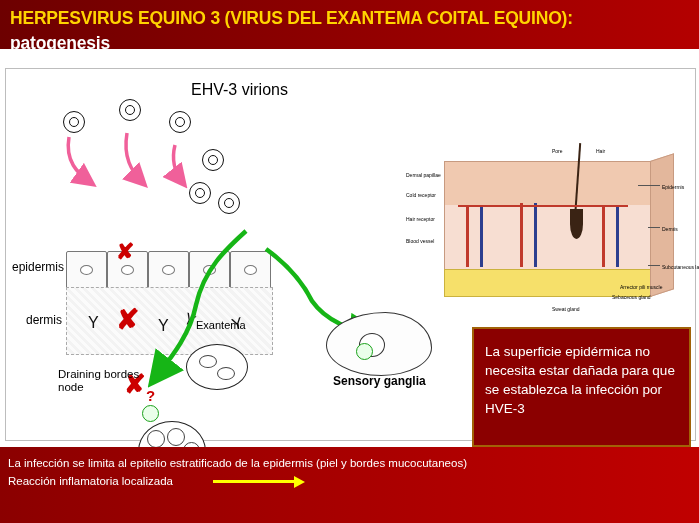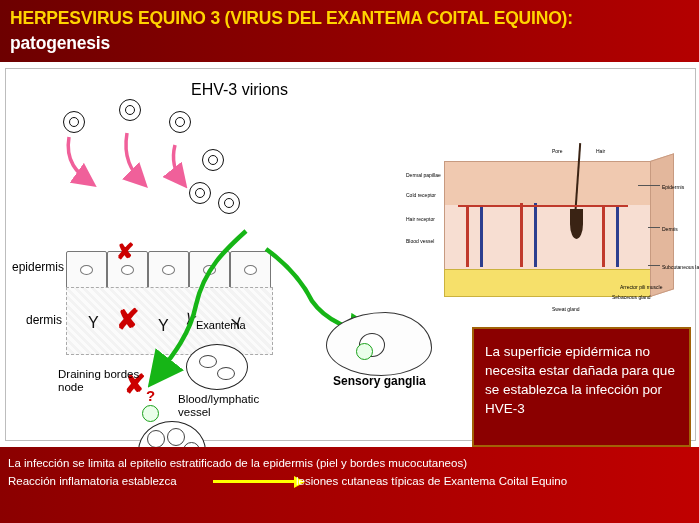--- a/index.html
+++ b/index.html
@@ -5,21 +5,21 @@
   html,body{margin:0;padding:0;}
   body{
     width:699px;height:523px;
     background:#ffffff;
     font-family:"Liberation Sans", sans-serif;
     overflow:hidden;
     position:relative;
   }
   
   .header{
-    position:absolute;left:0;top:0;width:699px;height:62px;
+    position:absolute;left:0;top:0;width:699px;height:49px;
     background:linear-gradient(to right,#6d0000 0%,#8d0000 45%,#b40000 100%);
   }
   .header-title{
     position:absolute;left:10px;top:6px;width:660px;
     color:#ffd400;
     font-size:17.5px;font-weight:bold;line-height:25px;
     letter-spacing:-0.2px;
   }
   .header-title .sub{color:#ffffff;}
   
@@ -204,22 +204,20 @@
       </marker>
     </defs>
     <path d="M140,22 C120,40 98,60 90,96 C84,126 64,150 50,168" stroke="#16b516" stroke-width="4.5" fill="none" marker-end="url(#gr)"></path>
     <path d="M160,40 C182,56 196,72 206,92 C220,112 246,122 266,124" stroke="#16b516" stroke-width="4.5" fill="none" marker-end="url(#gr)"></path>
   </svg>
 
   <div class="bvessel">
     <div class="lymph-in" style="left:12px;top:10px;width:16px;height:11px;"></div>
     <div class="lymph-in" style="left:30px;top:22px;width:16px;height:11px;"></div>
   </div>
-  <span class="lbl" style="left:172px;top:324px;font-size:11.5px;">Blood/lymphatic
-vessel</span>
 
   <div class="ganglia">
     <div class="gcell" style="left:32px;top:20px;width:24px;height:22px;"></div>
   </div>
   <div class="greencirc" style="left:350px;top:274px;width:15px;height:15px;"></div>
   <span class="lbl" style="left:327px;top:306px;font-size:12px;font-weight:bold;">Sensory ganglia</span>
 
   <div class="lymph">
     <div class="lymph-in" style="left:8px;top:8px;width:16px;height:16px;"></div>
     <div class="lymph-in" style="left:28px;top:6px;width:16px;height:16px;"></div>
@@ -232,16 +230,15 @@
   <div class="greencirc" style="left:136px;top:336px;width:15px;height:15px;"></div>
   <span class="qmark" style="left:140px;top:318px;">?</span>
 
   <div class="callout">
     <div class="callout-text">La superficie epidérmica no necesita estar dañada para que se establezca la infección por HVE-3</div>
   </div>
 </div>
 
 <div class="footer">
   <div class="footer-line fl1">La infección se limita al epitelio estratificado de la epidermis (piel y bordes mucocutaneos)</div>
-  <div class="footer-line fl2">Reacción inflamatoria establezca</div>
+  <div class="footer-line fl2">Reacción inflamatoria localizada</div>
   <div class="footer-arrow"></div>
-  <div class="fl2b">lesiones cutaneas típicas de Exantema Coital Equino</div>
 </div>
 
 </body></html>

